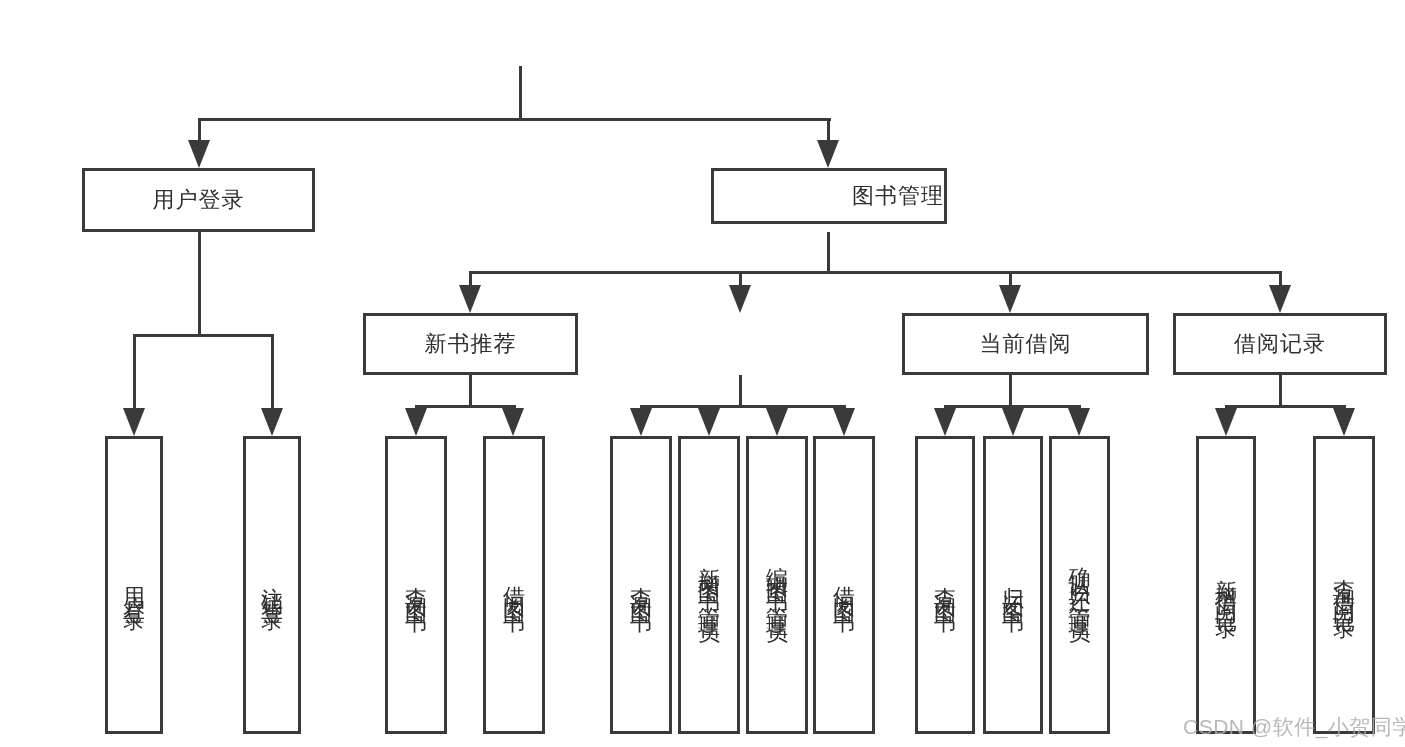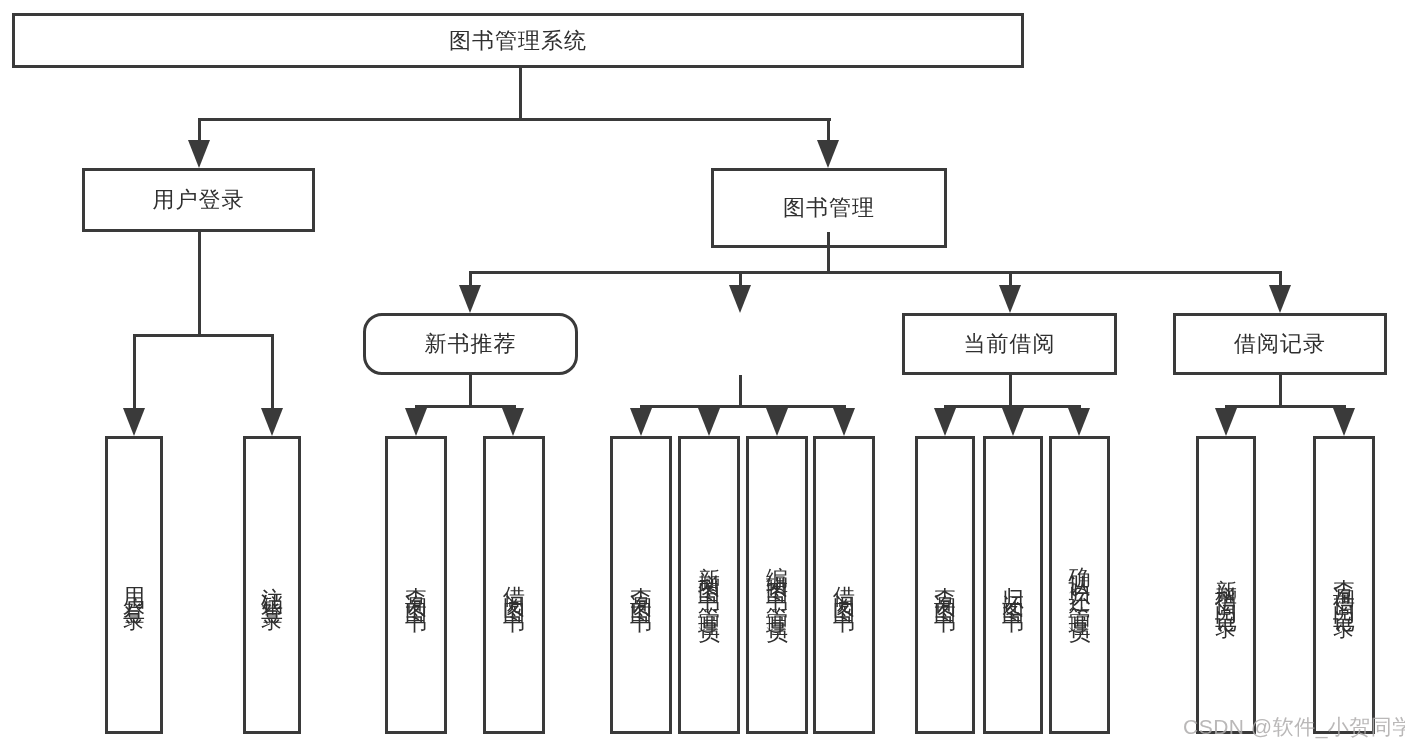--- a/index.html
+++ b/index.html
@@ -57,38 +57,35 @@
     letter-spacing: 0.5px;
     white-space: nowrap;
     z-index: 5;
   }
 </style>
 </head>
 <body>
 
 <div class="canvas">
 
-  <div class="node" style="left:12px; top:13px; width:1012px; height:55px;">
-    <span class="hlabel">图书管理系统</span>
-  </div>
 
   <div class="line" style="left:519px; top:66px; width:3px; height:55px;"></div>
 
   <div class="line" style="left:198px; top:118px; width:633px; height:3px;"></div>
 
   <div class="line" style="left:198px; top:118px; width:3px; height:26px;"></div>
   <div class="arrow" style="left:188px; top:140px;"></div>
 
   <div class="line" style="left:827px; top:118px; width:3px; height:26px;"></div>
   <div class="arrow" style="left:817px; top:140px;"></div>
 
   <div class="node" style="left:82px; top:168px; width:233px; height:64px;">
     <span class="hlabel">用户登录</span>
   </div>
-  <div class="node" style="left:711px; top:168px; width:236px; height:80px;">
+  <div class="node" style="left:711px; top:168px; width:236px; height:56px;justify-content:flex-end;">
     <span class="hlabel">图书管理</span>
   </div>
 
   <div class="line" style="left:198px; top:232px; width:3px; height:104px;"></div>
   <div class="line" style="left:133px; top:334px; width:141px; height:3px;"></div>
   <div class="line" style="left:133px; top:334px; width:3px; height:78px;"></div>
   <div class="arrow" style="left:123px; top:408px;"></div>
   <div class="line" style="left:271px; top:334px; width:3px; height:78px;"></div>
   <div class="arrow" style="left:261px; top:408px;"></div>
 
@@ -97,24 +94,24 @@
 
   <div class="line" style="left:469px; top:271px; width:3px; height:17px;"></div>
   <div class="arrow" style="left:459px; top:285px;"></div>
   <div class="line" style="left:739px; top:271px; width:3px; height:17px;"></div>
   <div class="arrow" style="left:729px; top:285px;"></div>
   <div class="line" style="left:1009px; top:271px; width:3px; height:17px;"></div>
   <div class="arrow" style="left:999px; top:285px;"></div>
   <div class="line" style="left:1279px; top:271px; width:3px; height:17px;"></div>
   <div class="arrow" style="left:1269px; top:285px;"></div>
 
-  <div class="node" style="left:363px; top:313px; width:215px; height:62px;border-radius:19px;">
+  <div class="node" style="left:363px; top:313px; width:215px; height:62px;">
     <span class="hlabel">新书推荐</span>
   </div>
-  <div class="node" style="left:902px; top:313px; width:215px; height:62px;">
+  <div class="node" style="left:902px; top:313px; width:247px; height:62px;">
     <span class="hlabel">当前借阅</span>
   </div>
   <div class="node" style="left:1173px; top:313px; width:214px; height:62px;">
     <span class="hlabel">借阅记录</span>
   </div>
 
   <div class="line" style="left:469px; top:375px; width:3px; height:33px;"></div>
   <div class="line" style="left:739px; top:375px; width:3px; height:33px;"></div>
   <div class="line" style="left:1009px; top:375px; width:3px; height:33px;"></div>
   <div class="line" style="left:1279px; top:375px; width:3px; height:33px;"></div>

